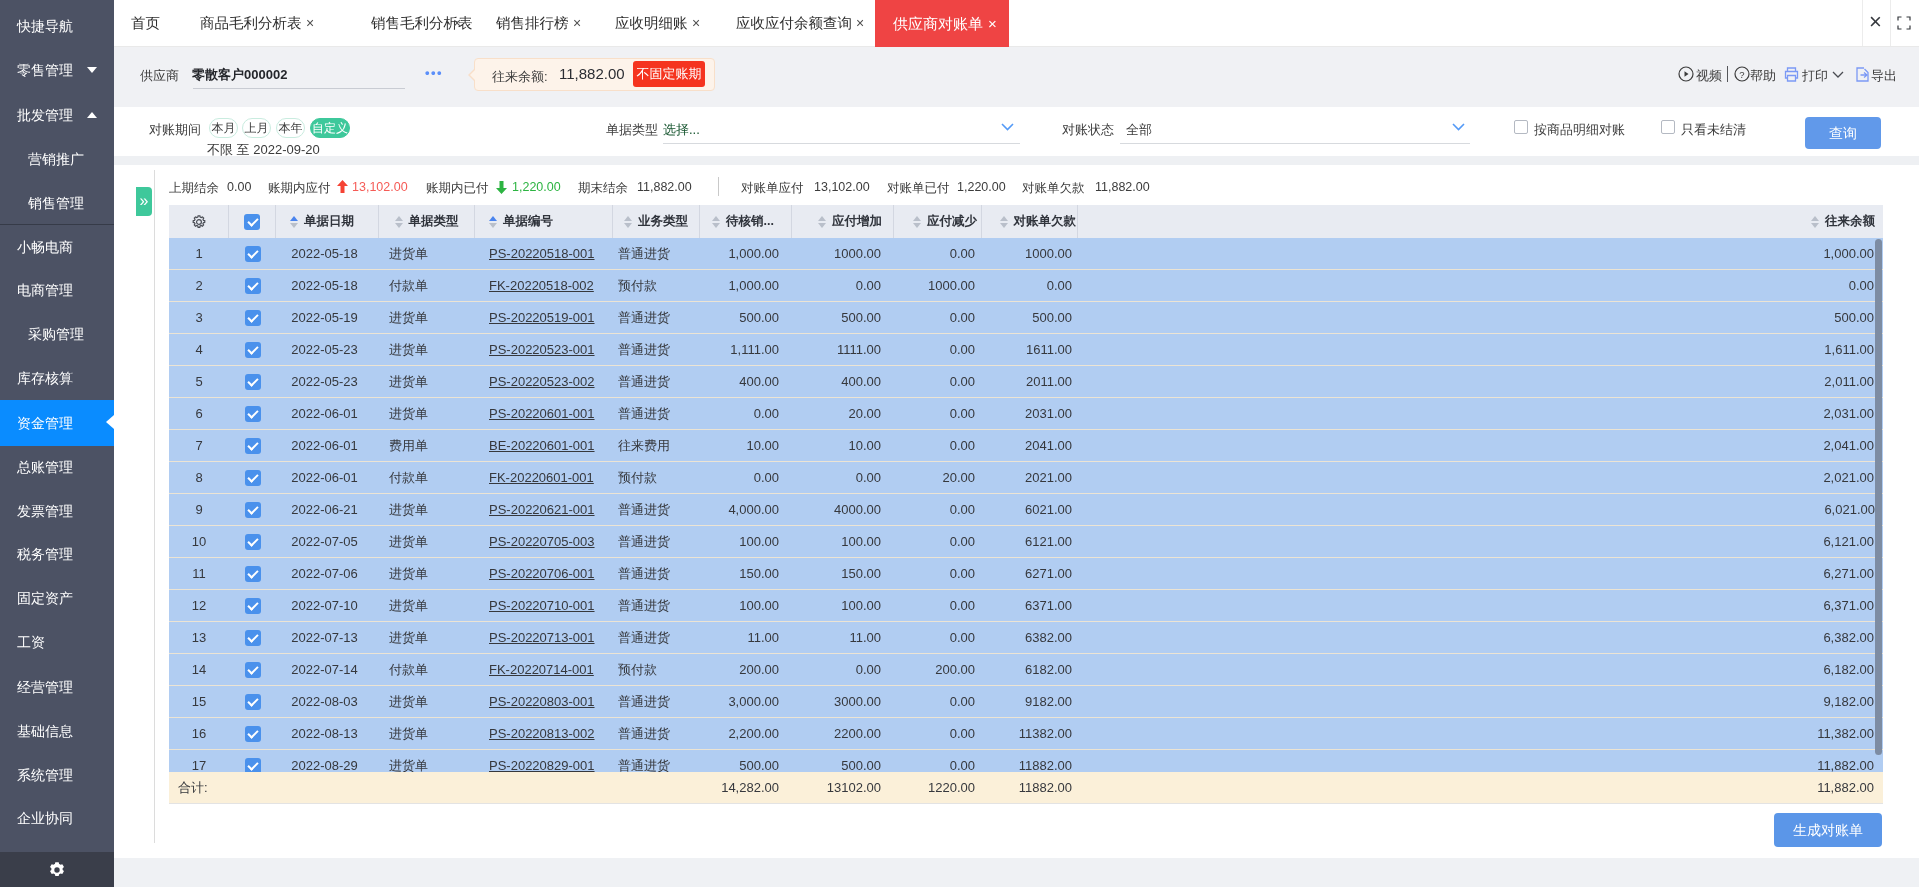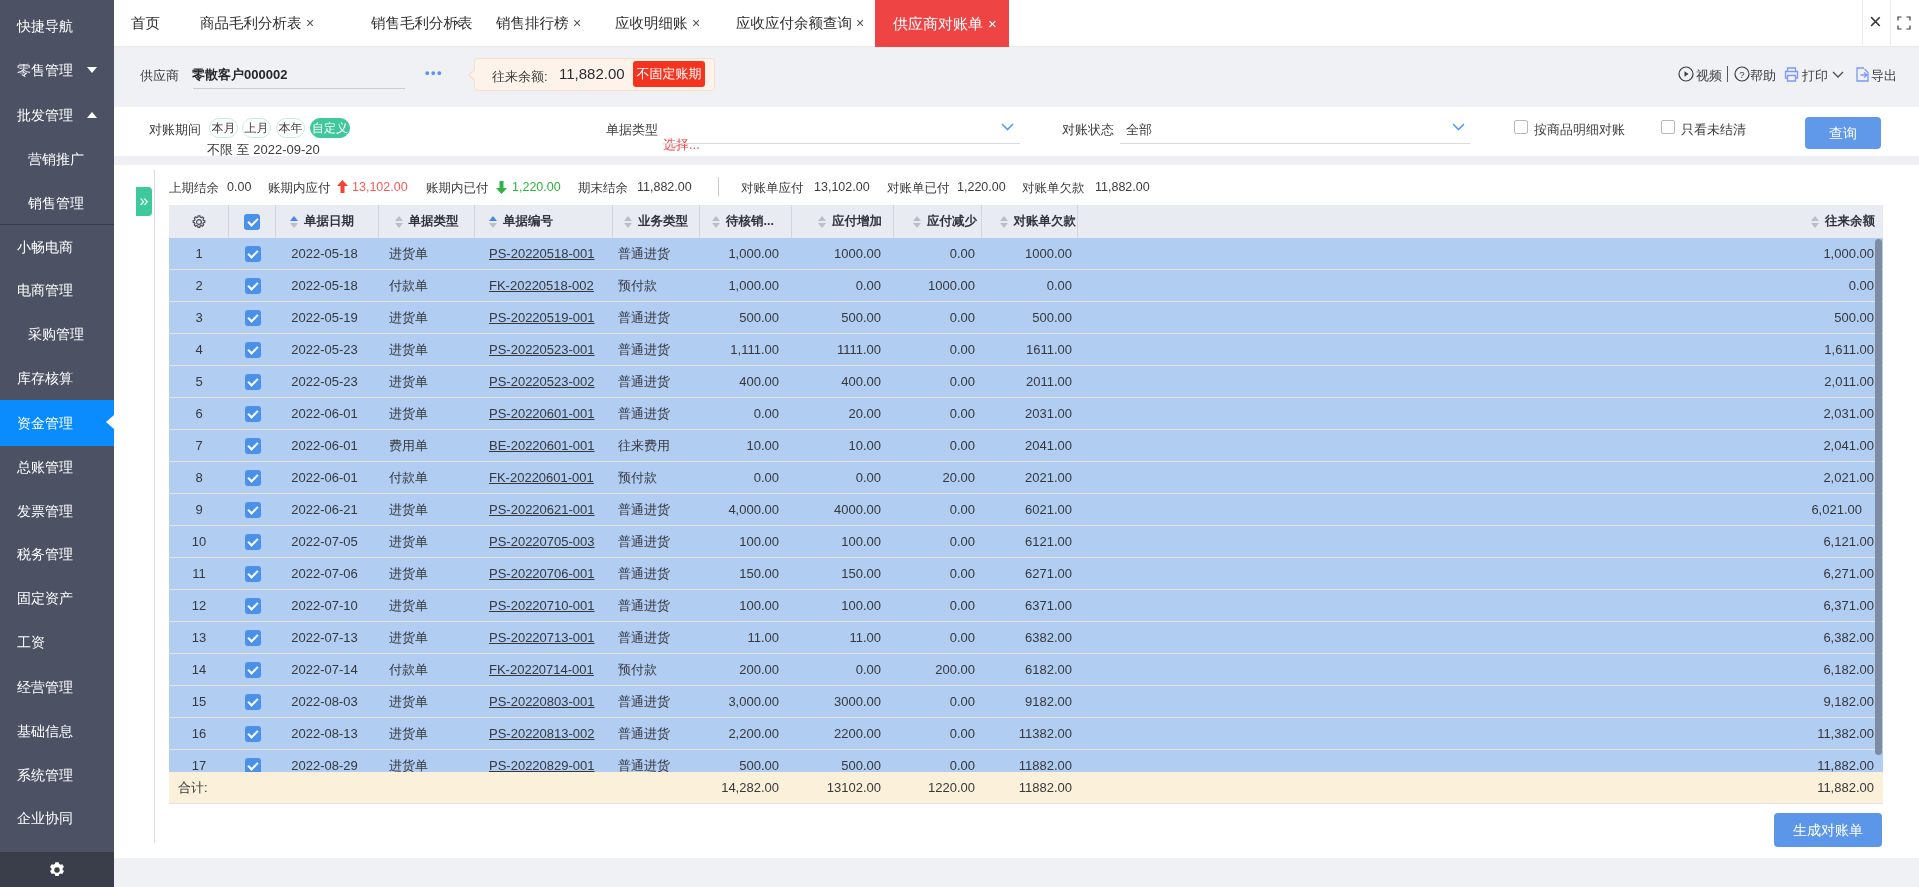--- a/index.html
+++ b/index.html
@@ -145,21 +145,21 @@
 <div class="abs lbl" style="left:1757px;top:20px;">导出</div>
 </div>
 <div class="abs" id="filter">
 <div class="abs lbl" style="left:35px;top:14px;">对账期间</div>
 <div class="pill" style="left:95px;width:29px;">本月</div>
 <div class="pill" style="left:128px;width:29px;">上月</div>
 <div class="pill" style="left:162px;width:29px;">本年</div>
 <div class="pill pillg" style="left:196px;width:40px;">自定义</div>
 <div class="abs lbl" style="left:93px;top:34px;">不限 至 2022-09-20</div>
 <div class="abs lbl" style="left:492px;top:14px;">单据类型</div>
-<div class="abs" style="left:549px;top:14px;font-size:13px;color:#ef4444;margin-top:15px;">选择...</div>
+<div class="abs" style="left:549px;top:14px;font-size:13px;color:#14532d;">选择...</div>
 <div class="uline" style="left:549px;top:36px;width:357px;"></div>
 <svg width="13" height="8" viewBox="0 0 13 8" style="position:absolute;left:887px;top:16px;">
       <path fill="none" stroke="#549af7" stroke-width="1.6" d="M1 1l5.5 5.5L12 1"></path>
     </svg>
 <div class="abs lbl" style="left:948px;top:14px;">对账状态</div>
 <div class="abs" style="left:1012px;top:14px;font-size:13px;color:#3c3c3c;">全部</div>
 <div class="uline" style="left:1006px;top:36px;width:350px;"></div>
 <svg width="13" height="8" viewBox="0 0 13 8" style="position:absolute;left:1338px;top:16px;">
       <path fill="none" stroke="#549af7" stroke-width="1.6" d="M1 1l5.5 5.5L12 1"></path>
     </svg>
@@ -403,21 +403,21 @@
         </div>
         <div class="c" style="width:103px;justify-content:center;padding-right:6px;">2022-06-21</div>
         <div class="c" style="width:96px;padding-left:10px;">进货单</div>
         <div class="c und" style="width:138px;padding-left:14px;">PS-20220621-001</div>
         <div class="c" style="width:87px;padding-left:5px;">普通进货</div>
         <div class="c num" style="width:92px;">4,000.00</div>
         <div class="c num" style="width:102px;">4000.00</div>
         <div class="c num" style="width:88px;padding-right:7px;">0.00</div>
         <div class="c num" style="width:96px;padding-right:6px;">6021.00</div>
         <div class="c" style="width:712px;"></div>
-        <div class="c num" style="width:93px;padding-right:21px;">6,021.00</div>
+        <div class="c num" style="width:93px;padding-right:8px;">6,021.00</div>
       </div>
 <div class="r" style="top:288px;">
         <div class="c" style="width:60px;justify-content:center;">10</div>
         <div class="c" style="width:47px;justify-content:center;">
           <span class="ckb"></span>
         </div>
         <div class="c" style="width:103px;justify-content:center;padding-right:6px;">2022-07-05</div>
         <div class="c" style="width:96px;padding-left:10px;">进货单</div>
         <div class="c und" style="width:138px;padding-left:14px;">PS-20220705-003</div>
         <div class="c" style="width:87px;padding-left:5px;">普通进货</div>

